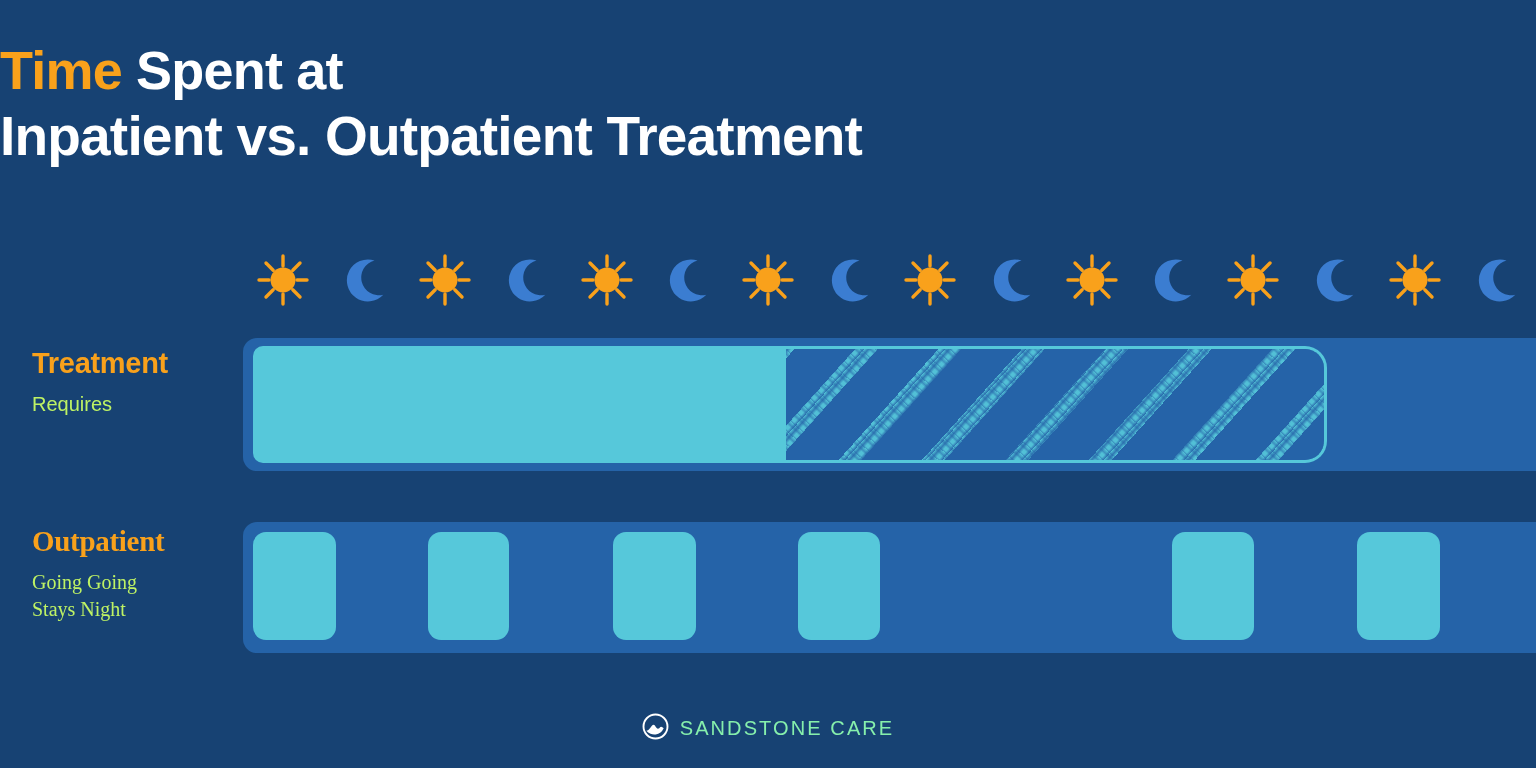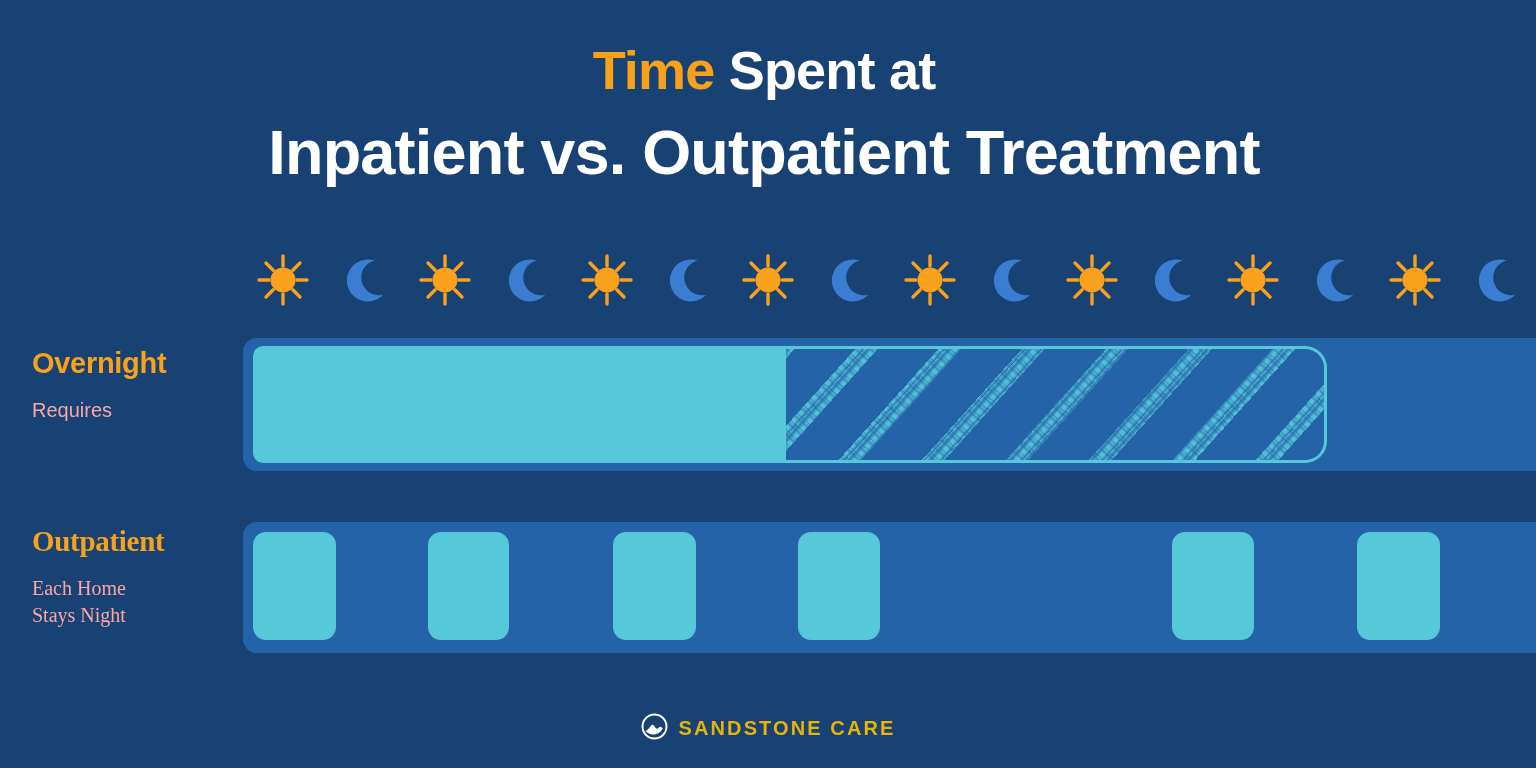--- a/index.html
+++ b/index.html
@@ -23,34 +23,33 @@
     background: #174273;
     overflow: hidden;
   }
 
   
   .title-block {
     position: absolute;
     top: 42px;
     left: 0;
     width: 1528px;
-    text-align: center;
     line-height: 1.06;
   }
   .title-line {
     display: block;
     font-size: 54px;
     font-weight: 700;
     letter-spacing: -0.8px;
     color: #ffffff;
     white-space: nowrap;
   }
   .title-line.line2 {
-    font-size: 63px;
-    margin-top: 20px;
+    font-size: 55px;
+    margin-top: 8px;
   }
   .title-accent { color: #f9a11b; }
 
   
   .icon-strip {
     position: absolute;
     top: 240px;
     left: 243px;
     width: 1293px;
     height: 80px;
@@ -74,24 +73,24 @@
   }
   .row-label .title {
     font-size: 29px;
     font-weight: 700;
     color: #f9a11b;
     letter-spacing: -0.3px;
     white-space: nowrap;
     line-height: 1.1;
   }
   .row-label .sub {
-    margin-top: 17px;
+    margin-top: 11px;
     font-size: 20px;
     font-weight: 400;
-    color: #fca5a5;
+    color: #bef264;
     line-height: 1.38;
   }
   #label-inpatient  { top: 348px; }
   #label-outpatient { top: 526px; font-family: Liberation Serif, serif; }
 
   
   .track {
     position: absolute;
     left: 243px;
     width: 1293px;
@@ -177,23 +176,23 @@
     left: 0;
     width: 1536px;
     display: flex;
     align-items: center;
     justify-content: center;
     gap: 11px;
   }
   .logo-mark { display: block; }
   .logo-text {
     font-size: 20px;
-    font-weight: 700;
+    font-weight: 400;
     letter-spacing: 2.1px;
-    color: #eab308;
+    color: #86efac;
     white-space: nowrap;
   }
 </style>
 </head>
 <body>
 
 <div id="stage">
 
   <div class="title-block">
     <span class="title-line"><span class="title-accent">Time</span><span> Spent at</span></span>
@@ -373,36 +372,36 @@
         </svg>
     </div>
     <div class="icon-cell">
       <svg width="52" height="52" viewBox="0 0 52 52">
           <path d="M36.5 6.5a21 21 0 1 0 8.8 34.2 17.2 17.2 0 1 1-8.8-34.2z" fill="#3b7dd1"></path>
         </svg>
     </div>
   </div>
 
   <div class="row-label" id="label-inpatient">
-    <div class="title">Overnight</div>
+    <div class="title">Treatment</div>
     <div class="sub">
       <div>Requires</div>
     </div>
   </div>
   <div class="track" id="track-inpatient"></div>
   <div class="inpatient-solid"></div>
   <div class="inpatient-hatch">
     <div class="stripes"></div>
     <div class="texture"></div>
   </div>
 
   <div class="row-label" id="label-outpatient">
     <div class="title">Outpatient</div>
     <div class="sub">
-      <div>Each Home</div>
+      <div>Going Going</div>
       <div>Stays Night</div>
     </div>
   </div>
   <div class="track" id="track-outpatient"></div>
   <div id="outpatient-blocks-host">
       <div class="out-block" style="left: 253px; width: 83px;"></div>
       <div class="out-block" style="left: 428px; width: 81px;"></div>
       <div class="out-block" style="left: 613px; width: 83px;"></div>
       <div class="out-block" style="left: 798px; width: 82px;"></div>
       <div class="out-block" style="left: 1172px; width: 82px;"></div>

